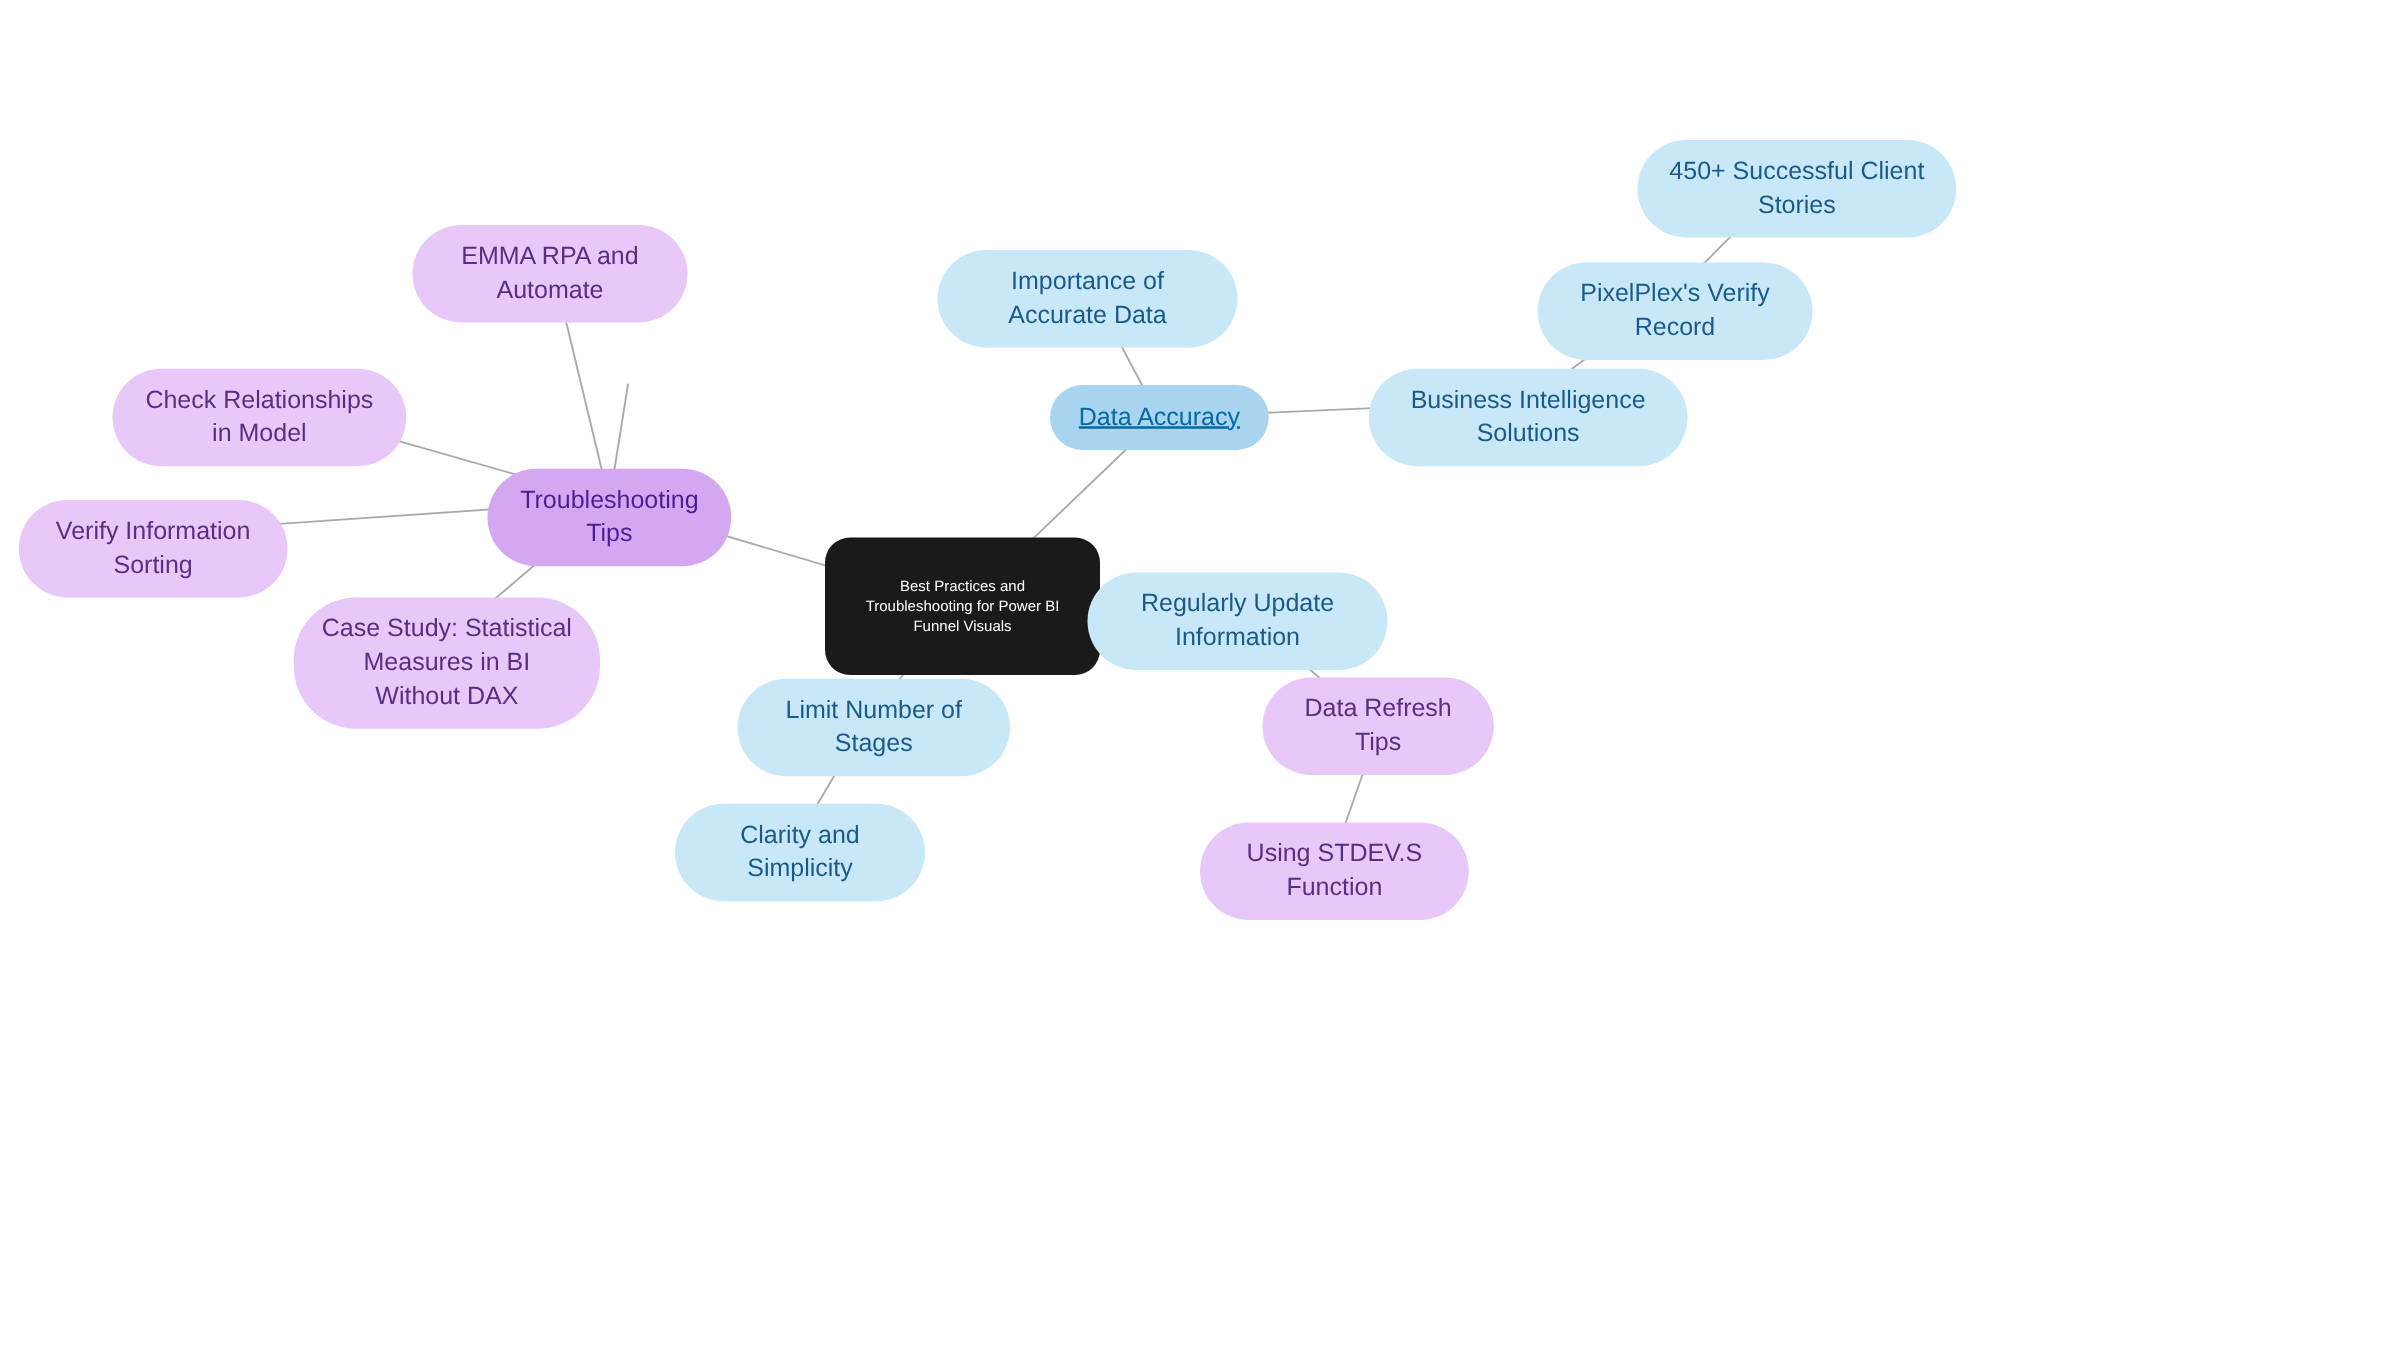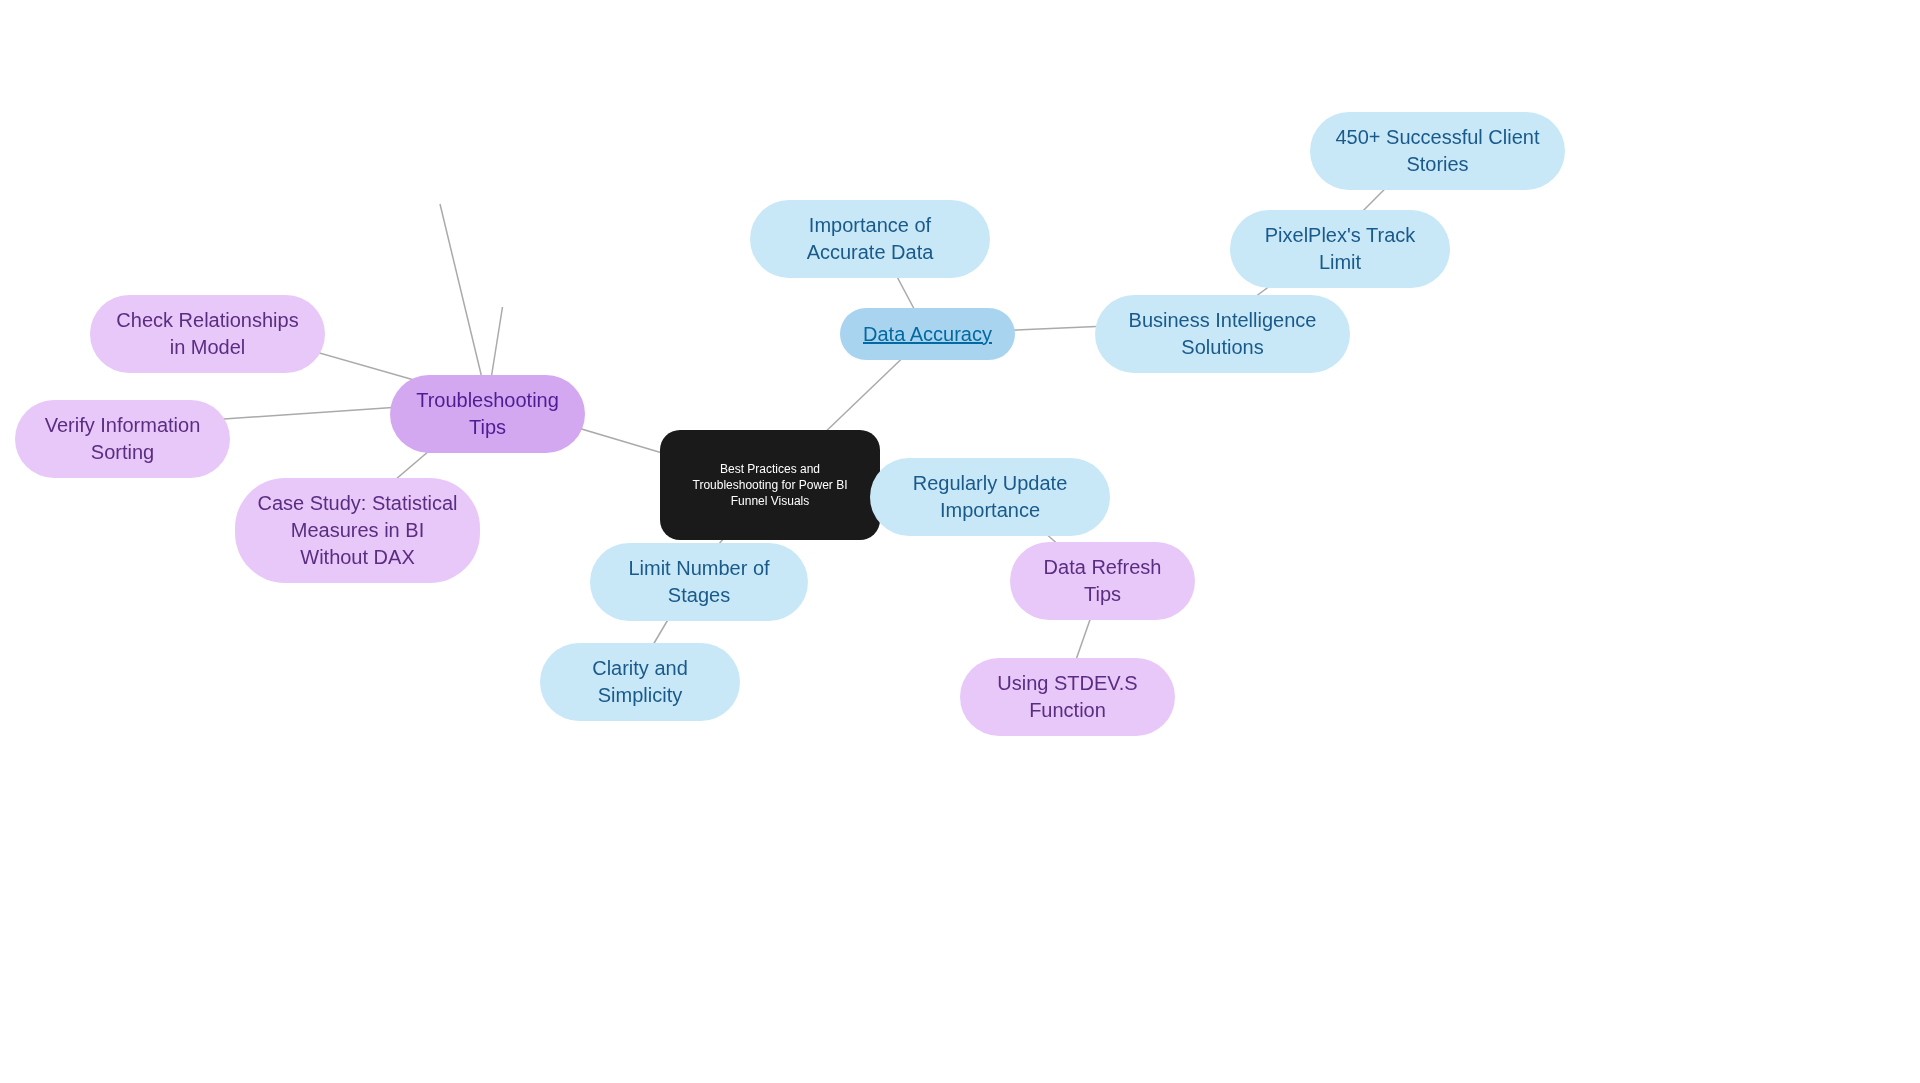--- a/index.html
+++ b/index.html
@@ -92,27 +92,28 @@
       <line x1="770" y1="485" x2="990" y2="484"></line>
       <line x1="990" y1="484" x2="1102.5" y2="584"></line>
       <line x1="1102.5" y1="584" x2="1067.5" y2="684"></line>
       <line x1="770" y1="485" x2="699" y2="567"></line>
       <line x1="699" y1="567" x2="640" y2="667"></line>
     </svg>
 <div class="node node-center" style="left: 660px; top: 430px; width: 220px; min-height: 110px;">Best Practices and
 Troubleshooting for Power BI
 Funnel Visuals</div>
     <div class="node node-purple-dark" style="left: 390px; top: 375px; width: 195px; min-height: 52px;">Troubleshooting Tips</div>
+    <div class="node node-purple" style="left: 330px; top: 180px; width: 220px; min-height: 48px;">EMMA RPA and Automate</div>
     <div class="node node-purple" style="left: 90px; top: 295px; width: 235px; min-height: 52px;">Check Relationships in Model</div>
     <div class="node node-purple" style="left: 15px; top: 400px; width: 215px; min-height: 52px;">Verify Information Sorting</div>
     <div class="node node-purple" style="left: 235px; top: 478px; width: 245px; min-height: 68px;">Case Study: Statistical
 Measures in BI Without DAX</div>
     <div class="node node-blue-dark" style="left: 840px; top: 308px; width: 175px; min-height: 52px;">Data Accuracy</div>
     <div class="node node-blue" style="left: 750px; top: 200px; width: 240px; min-height: 52px;">Importance of Accurate Data</div>
     <div class="node node-blue" style="left: 1095px; top: 295px; width: 255px; min-height: 52px;">Business Intelligence Solutions</div>
-    <div class="node node-blue" style="left: 1230px; top: 210px; width: 220px; min-height: 48px;">PixelPlex's Track Limit</div>
+    <div class="node node-blue" style="left: 1230px; top: 210px; width: 220px; min-height: 48px;">PixelPlex's Verify Record</div>
     <div class="node node-blue" style="left: 1310px; top: 112px; width: 255px; min-height: 48px;">450+ Successful Client Stories</div>
-    <div class="node node-blue" style="left: 870px; top: 458px; width: 240px; min-height: 52px;">Regularly Update Importance</div>
+    <div class="node node-blue" style="left: 870px; top: 458px; width: 240px; min-height: 52px;">Regularly Update Information</div>
     <div class="node node-purple" style="left: 1010px; top: 542px; width: 185px; min-height: 52px;">Data Refresh Tips</div>
     <div class="node node-purple" style="left: 960px; top: 658px; width: 215px; min-height: 52px;">Using STDEV.S Function</div>
     <div class="node node-blue" style="left: 540px; top: 643px; width: 200px; min-height: 48px;">Clarity and Simplicity</div>
     <div class="node node-blue" style="left: 590px; top: 543px; width: 218px; min-height: 48px;">Limit Number of Stages</div>
   </div>
 
 </body></html>

